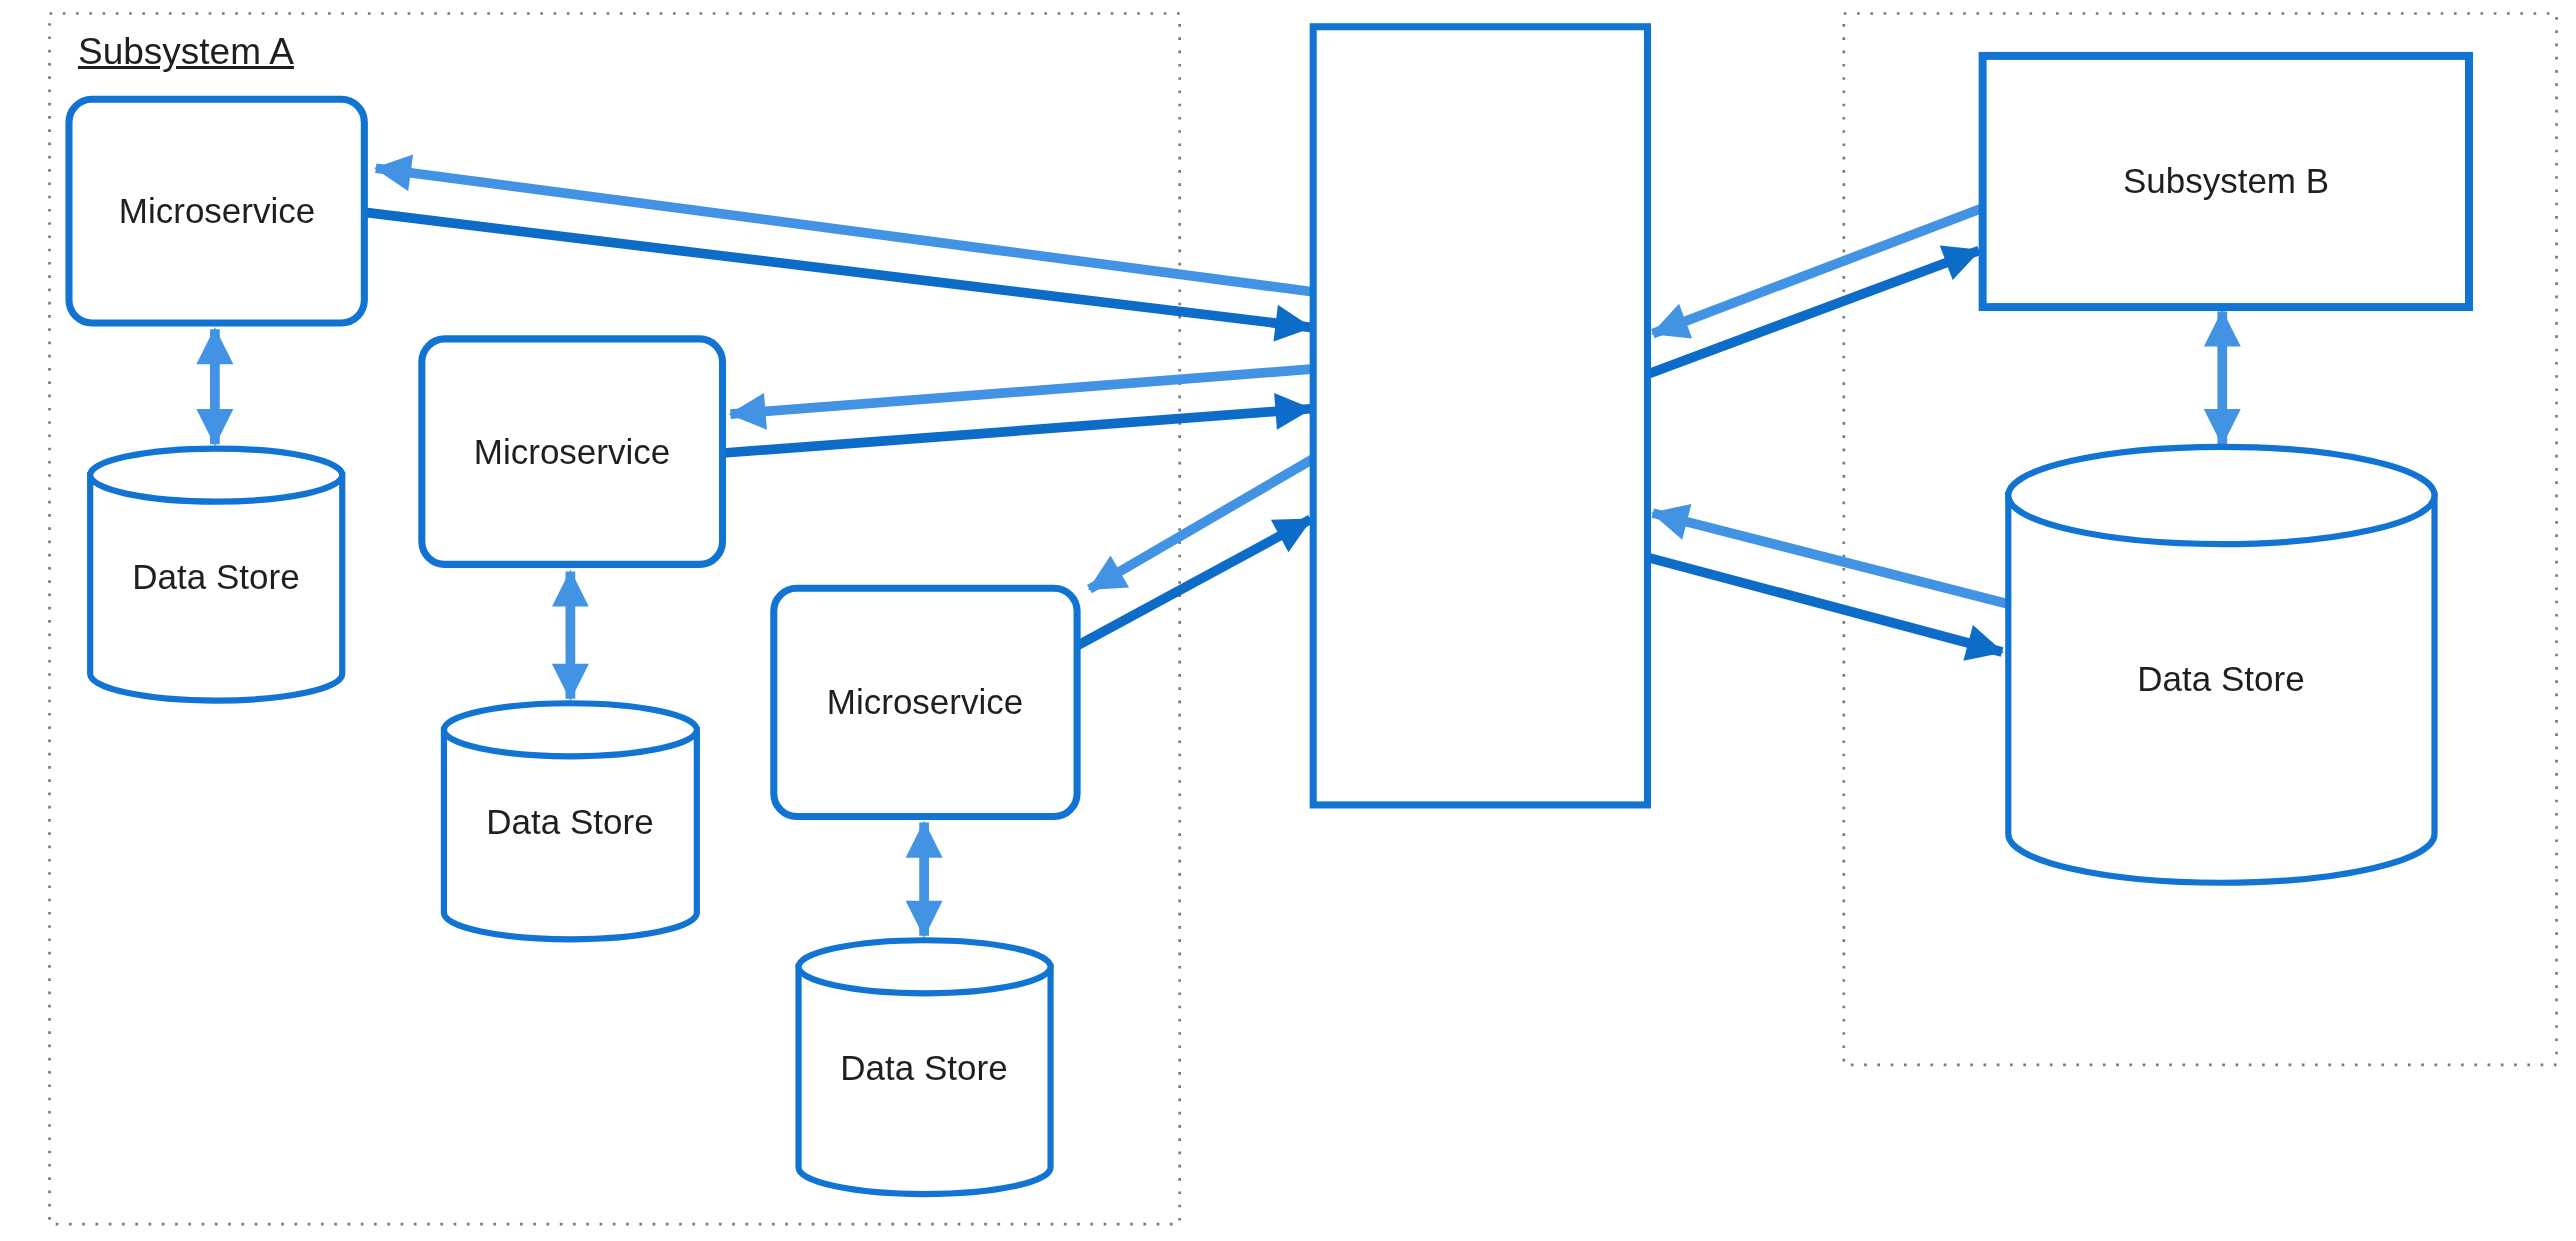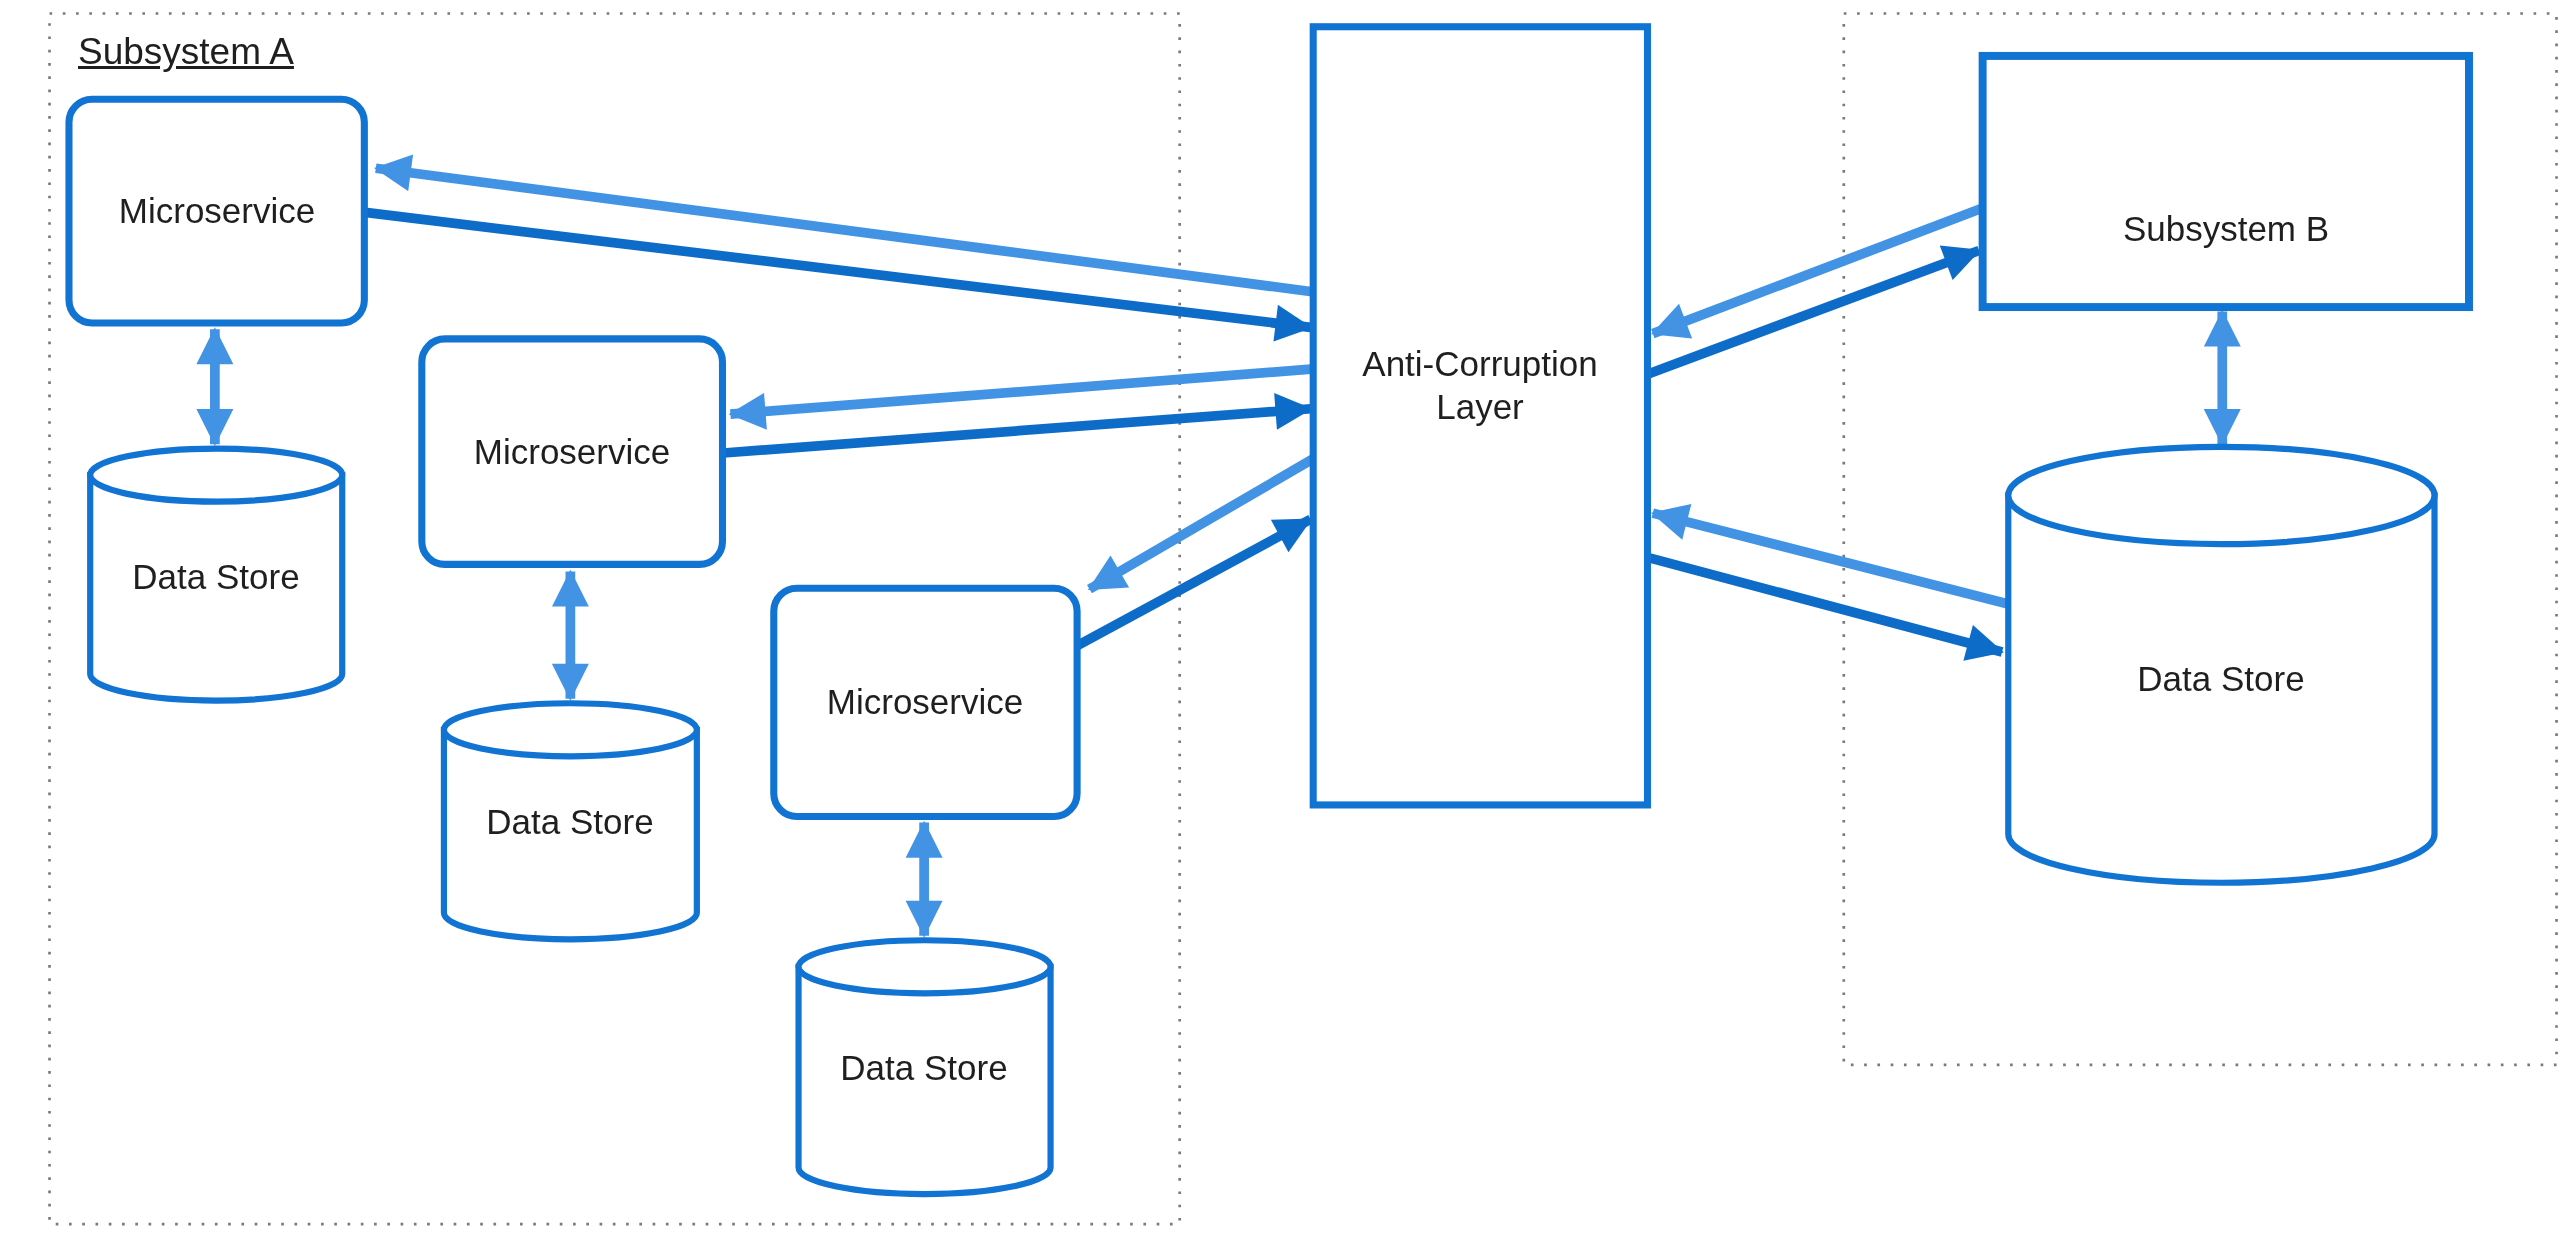--- a/index.html
+++ b/index.html
@@ -103,19 +103,18 @@
   <div class="corner-lbl" style="left:78px;top:32px;text-decoration:underline;">Subsystem A</div>
 
   <div class="lbl" style="left:217px;top:211px;">Microservice</div>
   <div class="lbl" style="left:572px;top:452px;">Microservice</div>
   <div class="lbl" style="left:925px;top:702px;">Microservice</div>
 
   <div class="lbl" style="left:216px;top:577px;">Data Store</div>
   <div class="lbl" style="left:570px;top:822px;">Data Store</div>
   <div class="lbl" style="left:924px;top:1068px;">Data Store</div>
 
-  <div class="lbl lbl-wrap" style="left:1480px;top:386px;width:327px;">Anti-Corruption Layer</div>
 
-  <div class="lbl" style="left:2226px;top:181px;margin-top:48px;">Subsystem B</div>
+  <div class="lbl" style="left:2226px;top:181px;">Subsystem B</div>
   <div class="lbl" style="left:2221px;top:679px;">Data Store</div>
 
 </div>
 
 
 </body></html>

